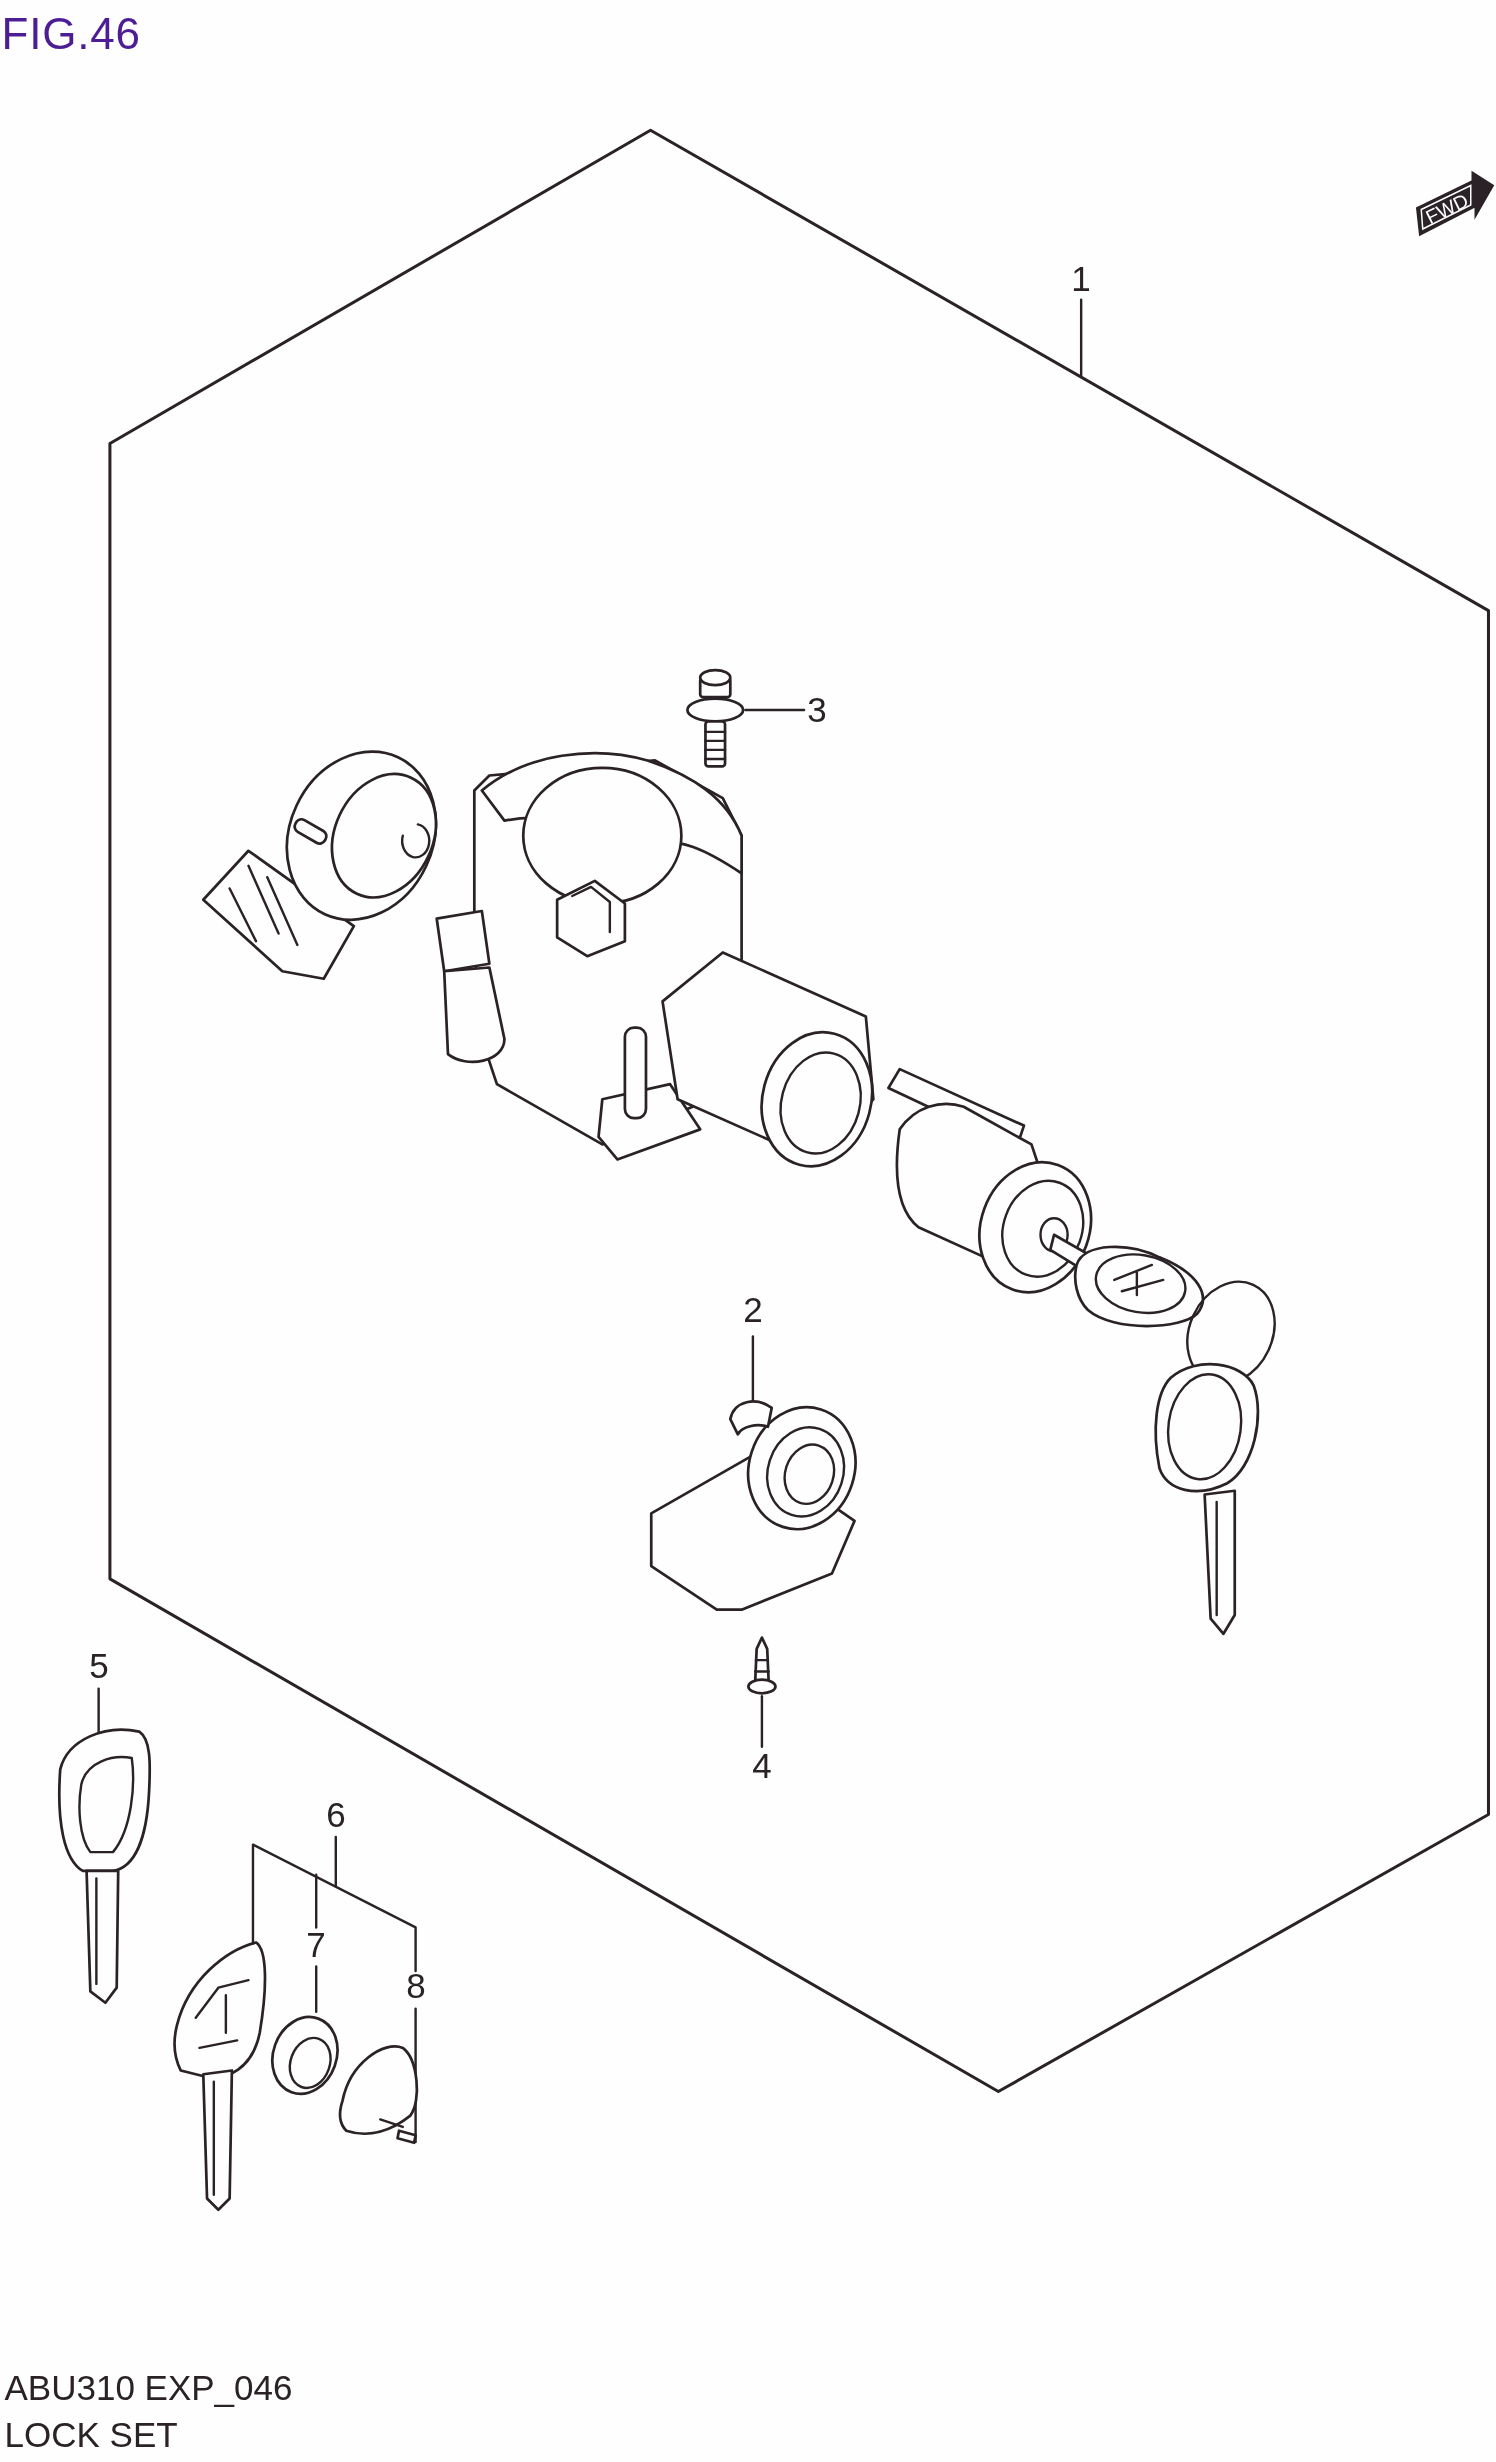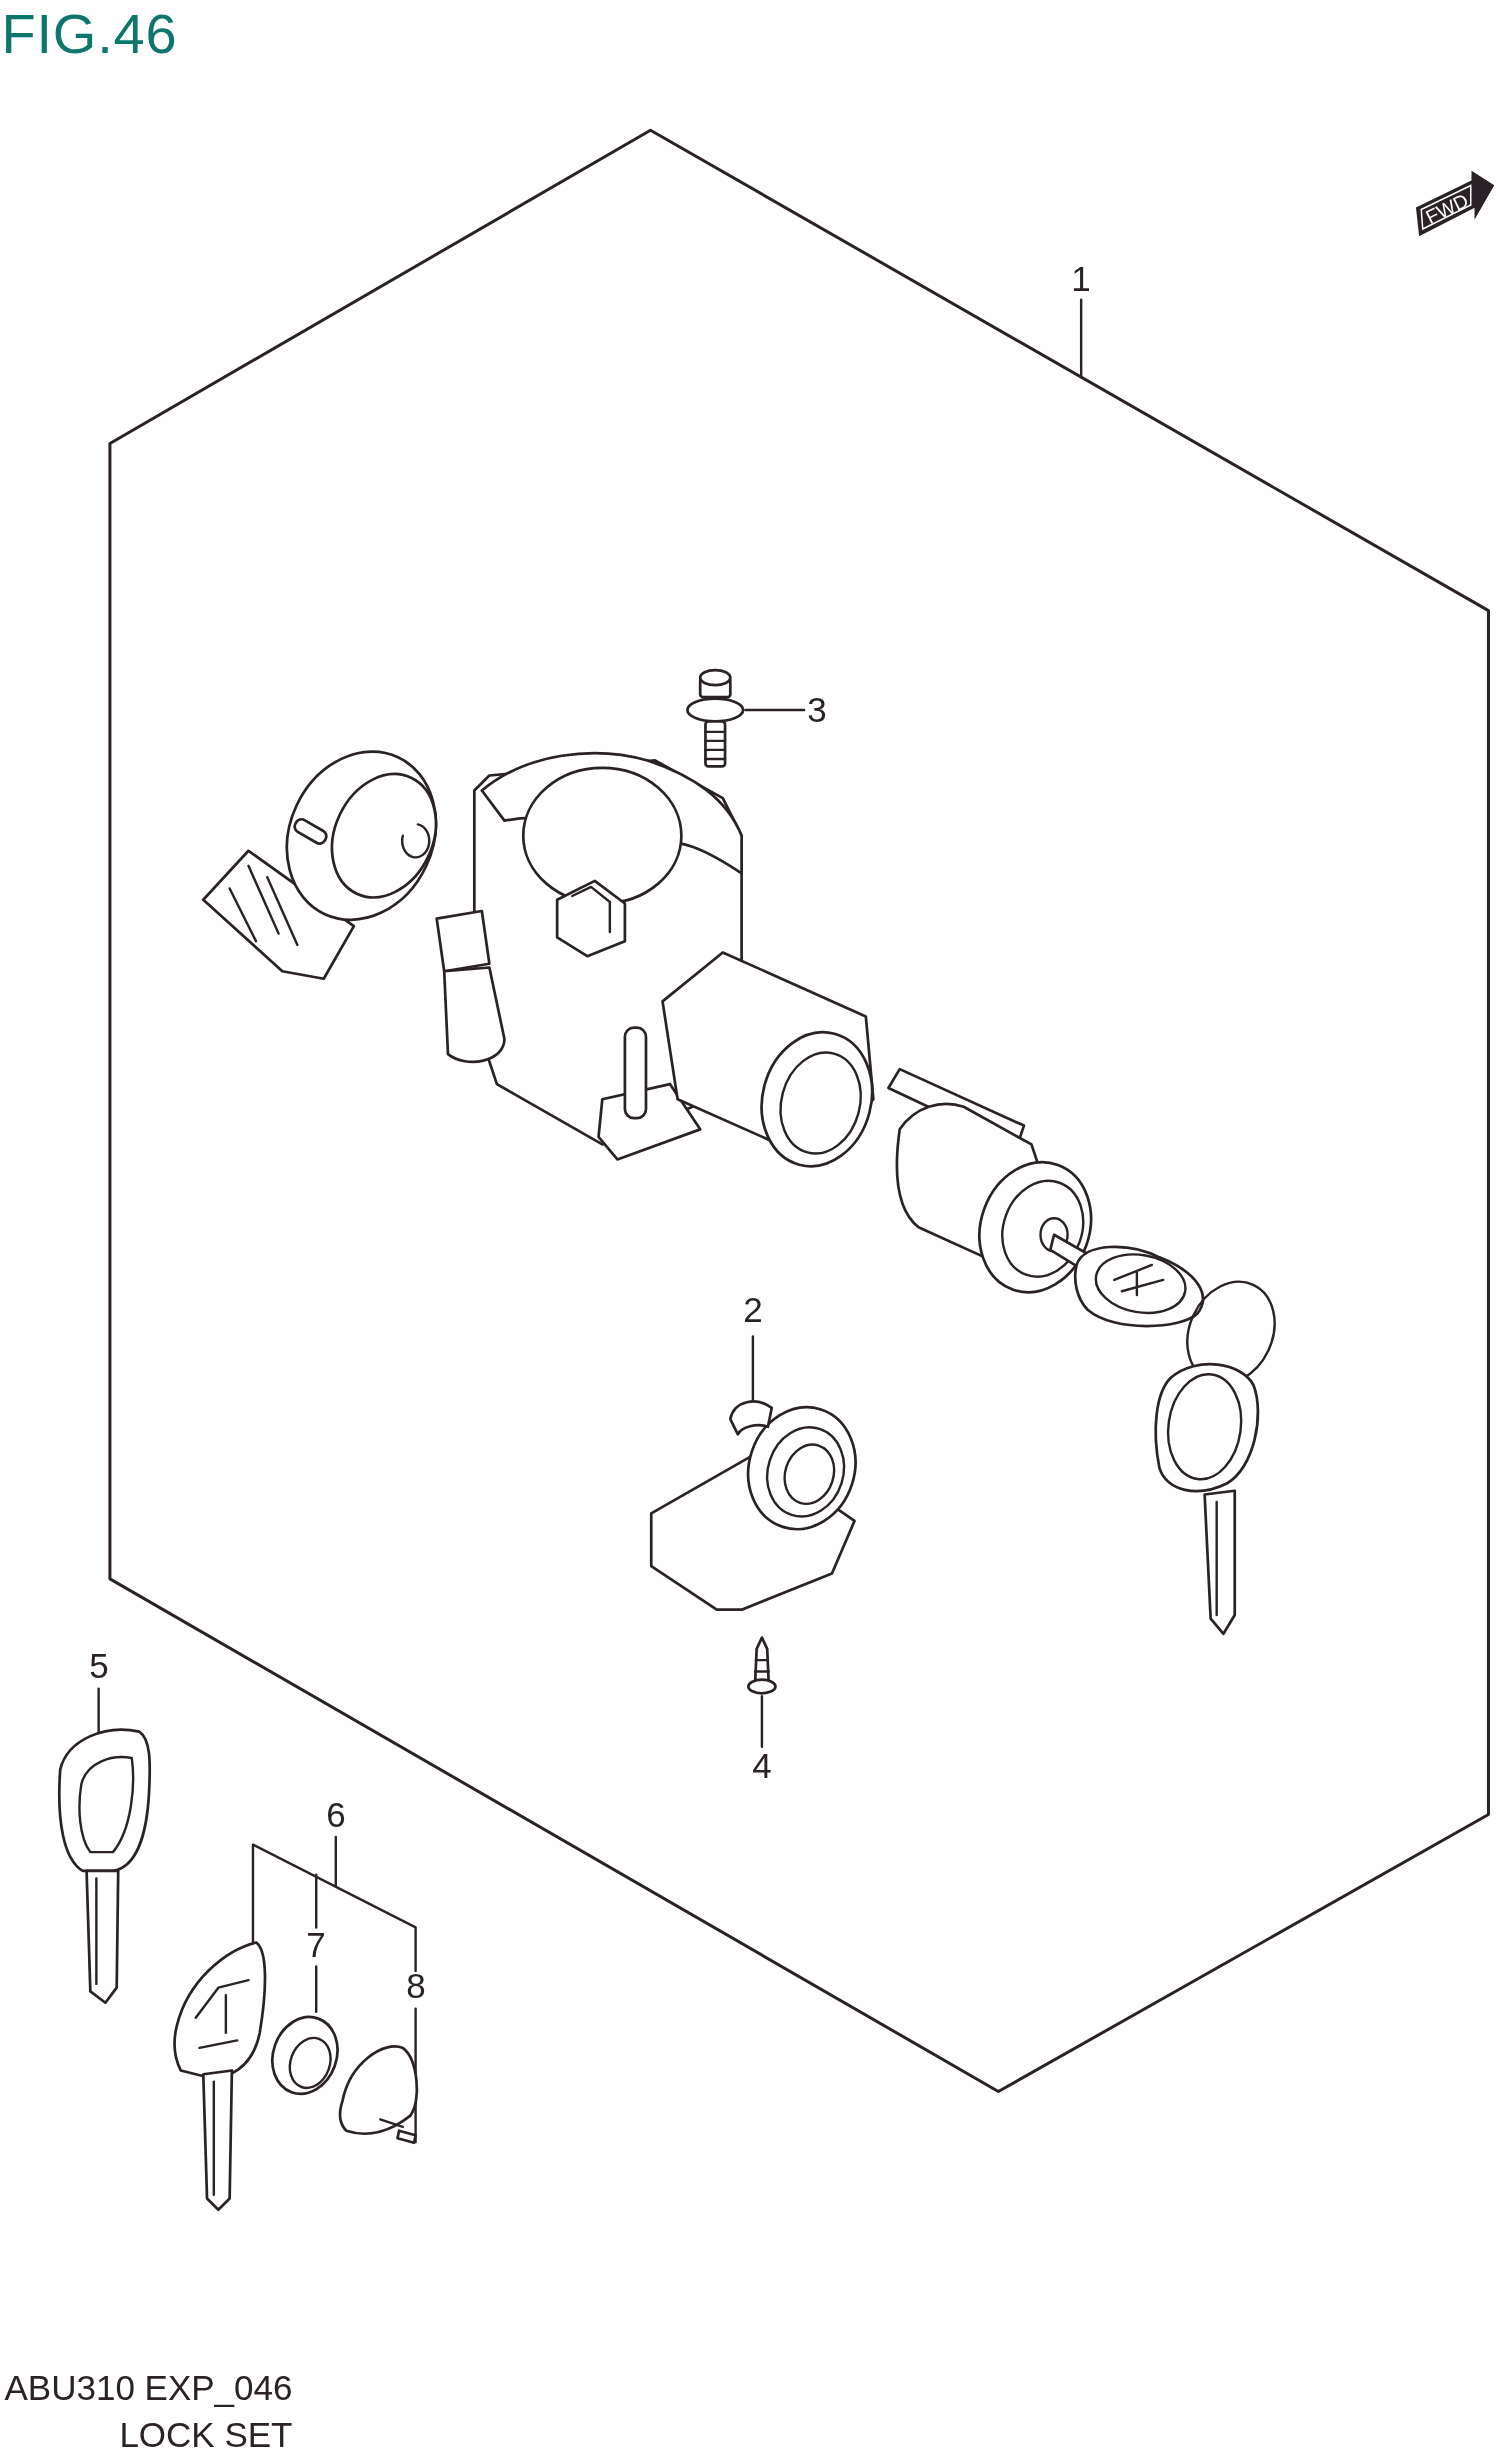--- a/index.html
+++ b/index.html
@@ -1,19 +1,19 @@
 <!DOCTYPE html>
 <html style="font-size:12px"><head>
 <meta charset="utf-8">
 <style>
   html, body { margin: 0; padding: 0; background: #fefefe; }
   body { width: 1496px; height: 2462px; position: relative; overflow: hidden; font-family: "Liberation Sans", sans-serif; color: #2a2226; }
-  .fig-title { position: absolute; left: 1.5px; top: 0px; font-size: 56px; line-height: 68px; letter-spacing: 0.8px; color: #0f766e; }
+  .fig-title { position: absolute; left: 1.5px; top: 0px; font-size: 44px; line-height: 68px; letter-spacing: 0.8px; color: #4c1d95; }
   .footer { position: absolute; left: 4.5px; top: 2364px; font-size: 35px; line-height: 47px; color: #2a2226; }
-  .footer div { white-space: nowrap; text-align: right; }
+  .footer div { white-space: nowrap; }
   svg.drawing { position: absolute; left: 0; top: 0; }
   .ln { fill: none; stroke: #2a2226; stroke-width: 4; stroke-linejoin: round; stroke-linecap: round; }
   .thin { fill: none; stroke: #2a2226; stroke-width: 3.2; stroke-linejoin: round; stroke-linecap: round; }
   .wf { fill: #fefefe; stroke: #2a2226; stroke-width: 3.6; stroke-linejoin: round; stroke-linecap: round; }
   .callout-num { position: absolute; font-size: 35px; line-height: 38px; color: #2a2226; transform: translateX(-50%); }
   .fwd { position: absolute; left: 1412px; top: 169px; width: 83px; height: 75px; }
 </style>
 </head>
 <body>
 

